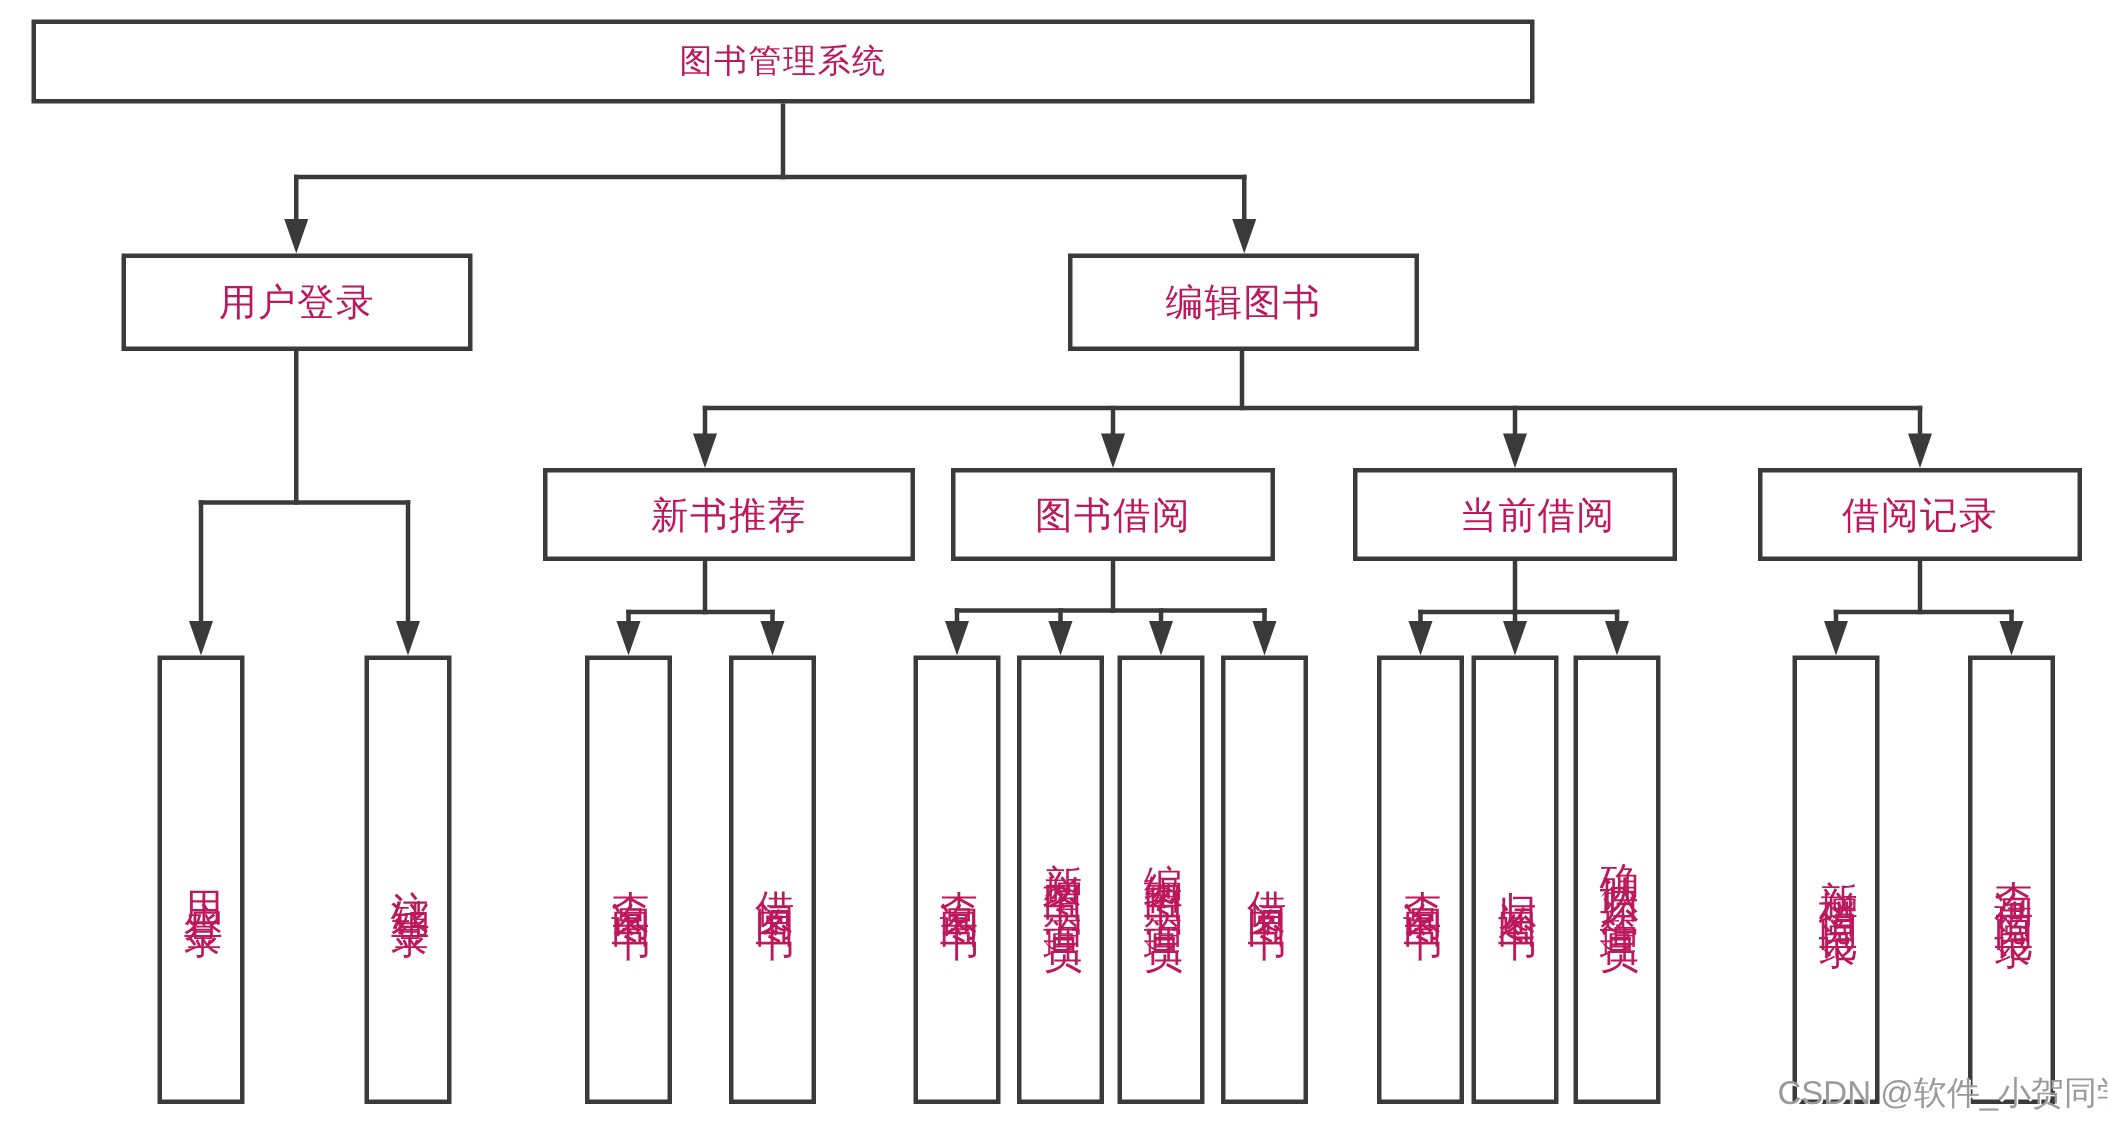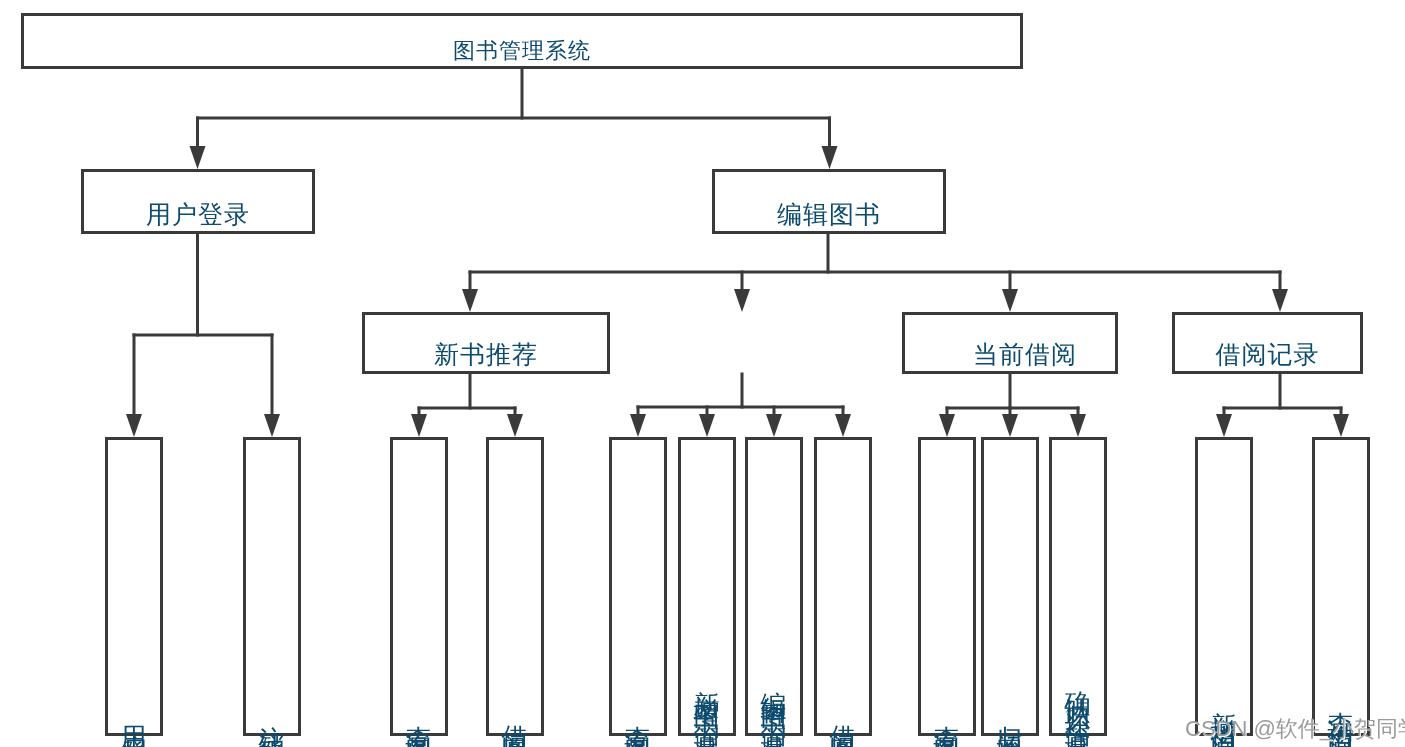--- a/index.html
+++ b/index.html
@@ -3,21 +3,21 @@
 <meta charset="utf-8">
 <title>Diagram</title>
 <style>
   html,body{margin:0;padding:0;background:#ffffff;}
   #canvas{
     position:relative;width:1405px;height:747px;background:#ffffff;overflow:hidden;
     font-family:"Liberation Sans","DejaVu Sans",sans-serif;
   }
   .box{
     position:absolute;box-sizing:border-box;border:3px solid #3a3a3a;background:#ffffff;
-    display:flex;align-items:flex-end;justify-content:center;color:#0c4a6e;
+    display:flex;align-items:center;justify-content:center;color:#be185d;font-family:Liberation Mono, monospace;
   }
   .box.h .lbl{font-size:25px;letter-spacing:1px;white-space:nowrap;}
   .box.root .lbl{font-size:22px;letter-spacing:1px;}
   .box.v .lbl{
     writing-mode:vertical-rl;text-orientation:mixed;
     font-size:26px;line-height:1;letter-spacing:7px;white-space:nowrap;
   }
   #edges{position:absolute;left:0;top:0;}
   #edges path.ln{stroke:#3a3a3a;stroke-width:3;fill:none;stroke-linecap:square;}
   #edges path.ah{fill:#3a3a3a;stroke:none;}
@@ -113,24 +113,27 @@
   <div class="box h" style="left:81px;top:169px;width:234px;height:65px;">
     <span class="lbl">用户登录</span>
   </div>
   <div class="box h" style="left:712px;top:169px;width:234px;height:65px;">
     <span class="lbl">编辑图书</span>
   </div>
 
   <div class="box h" style="left:362px;top:312px;width:248px;height:62px;">
     <span class="lbl">新书推荐</span>
   </div>
+  <div class="box h" style="left:634px;top:312px;width:216px;height:62px;">
+    <span class="lbl">图书借阅</span>
+  </div>
   <div class="box h" style="left:902px;top:312px;width:216px;height:62px;padding-left:30px;">
     <span class="lbl">当前借阅</span>
   </div>
-  <div class="box h" style="left:1172px;top:312px;width:191px;height:62px;">
+  <div class="box h" style="left:1172px;top:312px;width:216px;height:62px;">
     <span class="lbl">借阅记录</span>
   </div>
 
   <div class="box v" style="left:105px;top:437px;width:58px;height:299px;">
     <span class="lbl">用户登录</span>
   </div>
   <div class="box v" style="left:243px;top:437px;width:58px;height:299px;">
     <span class="lbl">注销登录</span>
   </div>
 

